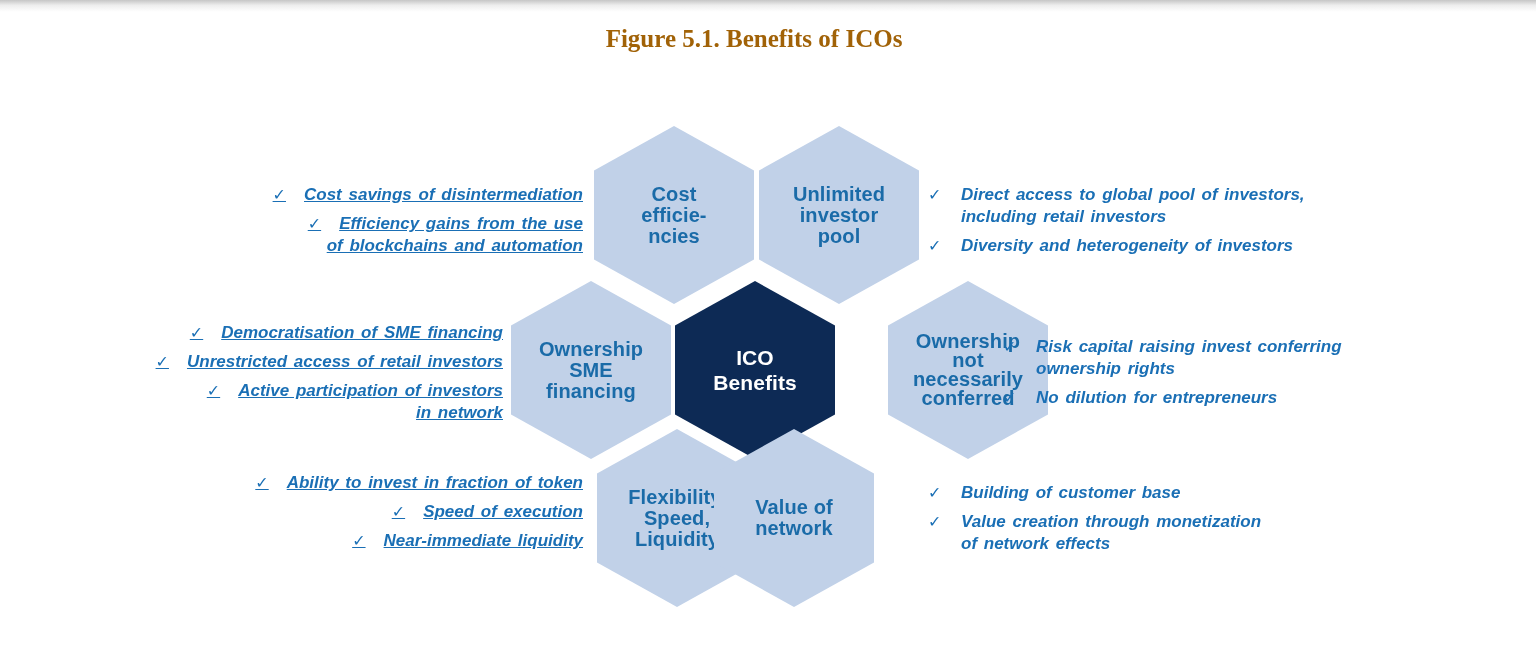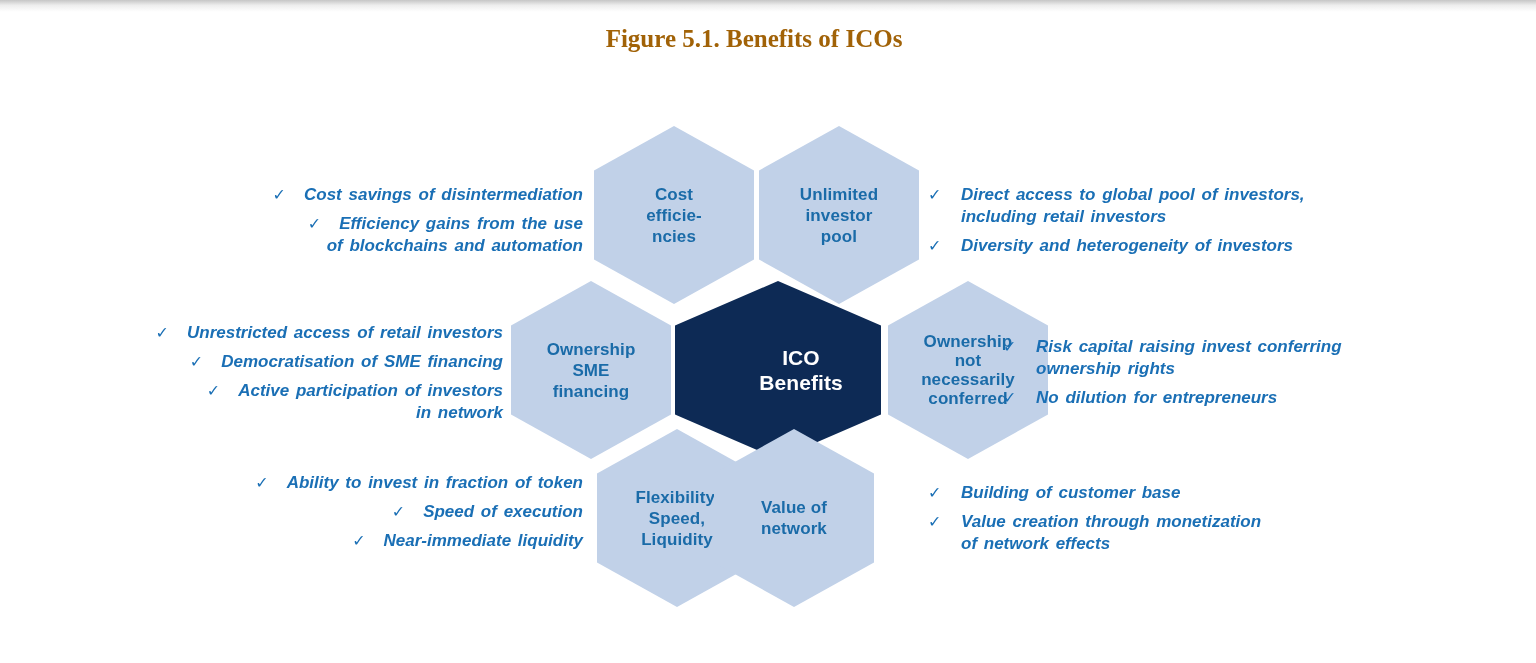--- a/index.html
+++ b/index.html
@@ -16,42 +16,42 @@
     font-family:"Liberation Serif", serif; font-weight:700; font-size:25px; color:#a16207;
   }
   
   .hex {
     position:absolute; width:160px; height:178px;
     clip-path:polygon(50% 0%, 100% 25%, 100% 75%, 50% 100%, 0% 75%, 0% 25%);
     background:#c1d1e8; display:flex; align-items:center; justify-content:center;
     text-align:center;
   }
   .hex .hex-label {
-    font-weight:700; font-size:17px; line-height:21px; color:#1a6ba8;
+    font-weight:700; font-size:20px; line-height:21px; color:#1a6ba8;
     white-space:pre-line; letter-spacing:0.1px;
   }
-  .hex.dark { background:#0d2a55;padding-left:46px; }
+  .hex.dark { background:#0d2a55; }
   .hex.dark .hex-label { color:#ffffff; font-size:21px; line-height:25px; }
   .hex.tight .hex-label { line-height:19px; }
   #hex-cost        { left:594px; top:126px; }
   #hex-unlimited   { left:759px; top:126px; }
   #hex-inclusive   { left:511px; top:281px; }
   #hex-center      { left:675px; top:281px; }
   #hex-ownership   { left:888px; top:281px; }
   #hex-flexibility { left:597px; top:429px; }
   #hex-value       { left:714px; top:429px; }
   
   .bullets {
     position:absolute; color:#1a6fb5; font-weight:700; font-style:italic;
     font-size:17px;
   }
   .bullets .item { line-height:22px; margin-bottom:7px; }
   .bullets .txt  { white-space:pre-line; word-spacing:2px; }
   .check { font-style:normal; font-weight:400; font-size:16px; }
-  .bullets.left { text-align:right; }
+  .bullets.left { text-align:right;text-decoration:underline; }
   .bullets.left .check { margin-right:18px; }
   .bullets.right .item { display:flex; text-align:left; }
   .bullets.right .check { flex:0 0 33px; }
   .bullets.right .txt { flex:1; }
   #bl-tl { left:113px;  top:184px; width:470px; }
   #bl-ml { left:43px;   top:322px; width:460px; }
   #bl-bl { left:123px;  top:472px; width:460px; }
   #bl-tr { left:928px;  top:184px; width:490px; }
   #bl-mr { left:1003px; top:336px; width:450px; }
   #bl-br { left:928px;  top:482px; width:450px; }
@@ -104,24 +104,24 @@
       <span class="check">✓</span><span class="txt">Cost savings of disintermediation</span>
     </div>
     <div class="item">
       <span class="check">✓</span><span class="txt">Efficiency gains from the use
 of blockchains and automation</span>
     </div>
   </div>
 
   <div class="bullets left" id="bl-ml">
     <div class="item">
-      <span class="check">✓</span><span class="txt">Unrestricted access of retail investors</span>
+      <span class="check">✓</span><span class="txt">Democratisation of SME financing</span>
     </div>
     <div class="item">
-      <span class="check">✓</span><span class="txt">Democratisation of SME financing</span>
+      <span class="check">✓</span><span class="txt">Unrestricted access of retail investors</span>
     </div>
     <div class="item">
       <span class="check">✓</span><span class="txt">Active participation of investors
 in network</span>
     </div>
   </div>
 
   <div class="bullets left" id="bl-bl">
     <div class="item">
       <span class="check">✓</span><span class="txt">Ability to invest in fraction of token</span>

